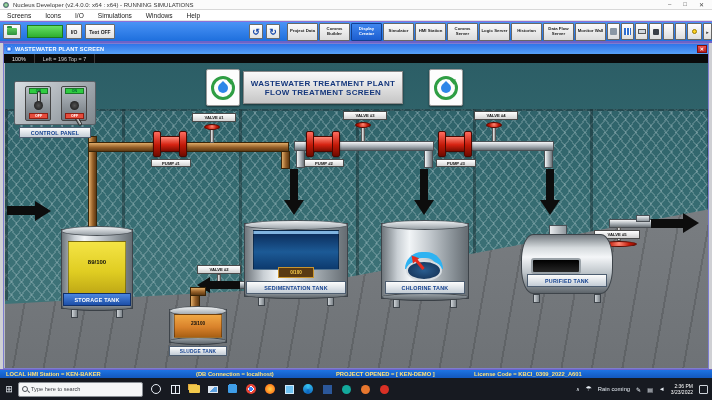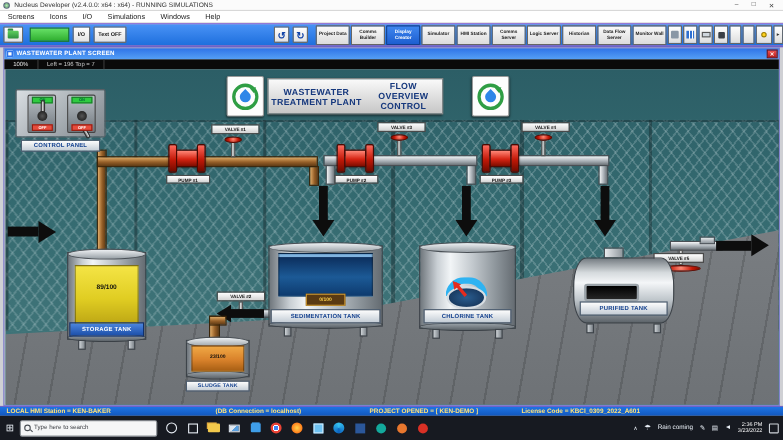--- a/index.html
+++ b/index.html
@@ -59,21 +59,21 @@
       repeating-linear-gradient(-52deg,rgba(210,226,229,.22) 0 1.5px,transparent 1.5px 8px);
     border-top:2px solid rgba(20,38,42,.4)}
   .floor{position:absolute;left:0;top:0;width:703px;height:305px;
     background:
       repeating-linear-gradient(100deg,rgba(0,0,0,.14) 0 2px,transparent 2px 30px),
       linear-gradient(180deg,#8b8f93 0%,#7b7f83 40%,#6e7276 100%);
     clip-path:polygon(0 79%,40% 74%,100% 48%,100% 100%,0 100%)}
 
   
   .banner-box{left:238px;top:8px;width:160px;height:33px;background:linear-gradient(#fafafa,#c6c6c6);
-    border:1px solid #8a8a8a;box-shadow:0 1px 2px rgba(0,0,0,.5);display:flex;flex-direction:row;
+    border:1px solid #8a8a8a;box-shadow:0 1px 2px rgba(0,0,0,.5);display:flex;flex-direction:column;
     align-items:center;justify-content:center;color:#16387d;font-weight:bold;font-size:8px;letter-spacing:.3px;text-align:center}
   .recycle{width:34px;height:37px;background:#fdfdfd;border:1px solid #9a9a9a;border-radius:2px;
     display:flex;align-items:center;justify-content:center;box-shadow:0 1px 2px rgba(0,0,0,.5)}
   .ring{width:24px;height:24px;border:3px solid #2f9e44;border-radius:50%;position:relative}
   .ring::before{content:"";position:absolute;right:-4px;top:-2px;border:3px solid transparent;border-left:5px solid #2f9e44;transform:rotate(-40deg)}
   .drop{position:absolute;left:4px;top:4px;width:10px;height:10px;background:#2e86e8;border-radius:0 50% 50% 50%;transform:rotate(45deg)}
 
   
   .cpanel{left:9px;top:18px;width:82px;height:44px;background:linear-gradient(135deg,#d9dee2,#9aa1a7 70%,#7f868c);
     border:1px solid #5a6066;border-radius:2px}
@@ -234,21 +234,21 @@
       <div class="fence"></div>
       <div class="floor"></div>
 
       <div class="abs recycle" style="left:201px;top:6px">
         <span class="ring">
             <span class="drop"></span>
           </span>
       </div>
       <div class="abs banner-box">
         <span>WASTEWATER TREATMENT PLANT</span>
-        <span>FLOW OVERVIEW CONTROL</span>
+        <span>FLOW TREATMENT SCREEN</span>
       </div>
       <div class="abs recycle" style="left:424px;top:6px">
         <span class="ring">
             <span class="drop"></span>
           </span>
       </div>
 
       <div class="abs cpanel">
         <div class="swplate" style="left:10px">
           <span class="sw-on">ON</span>

